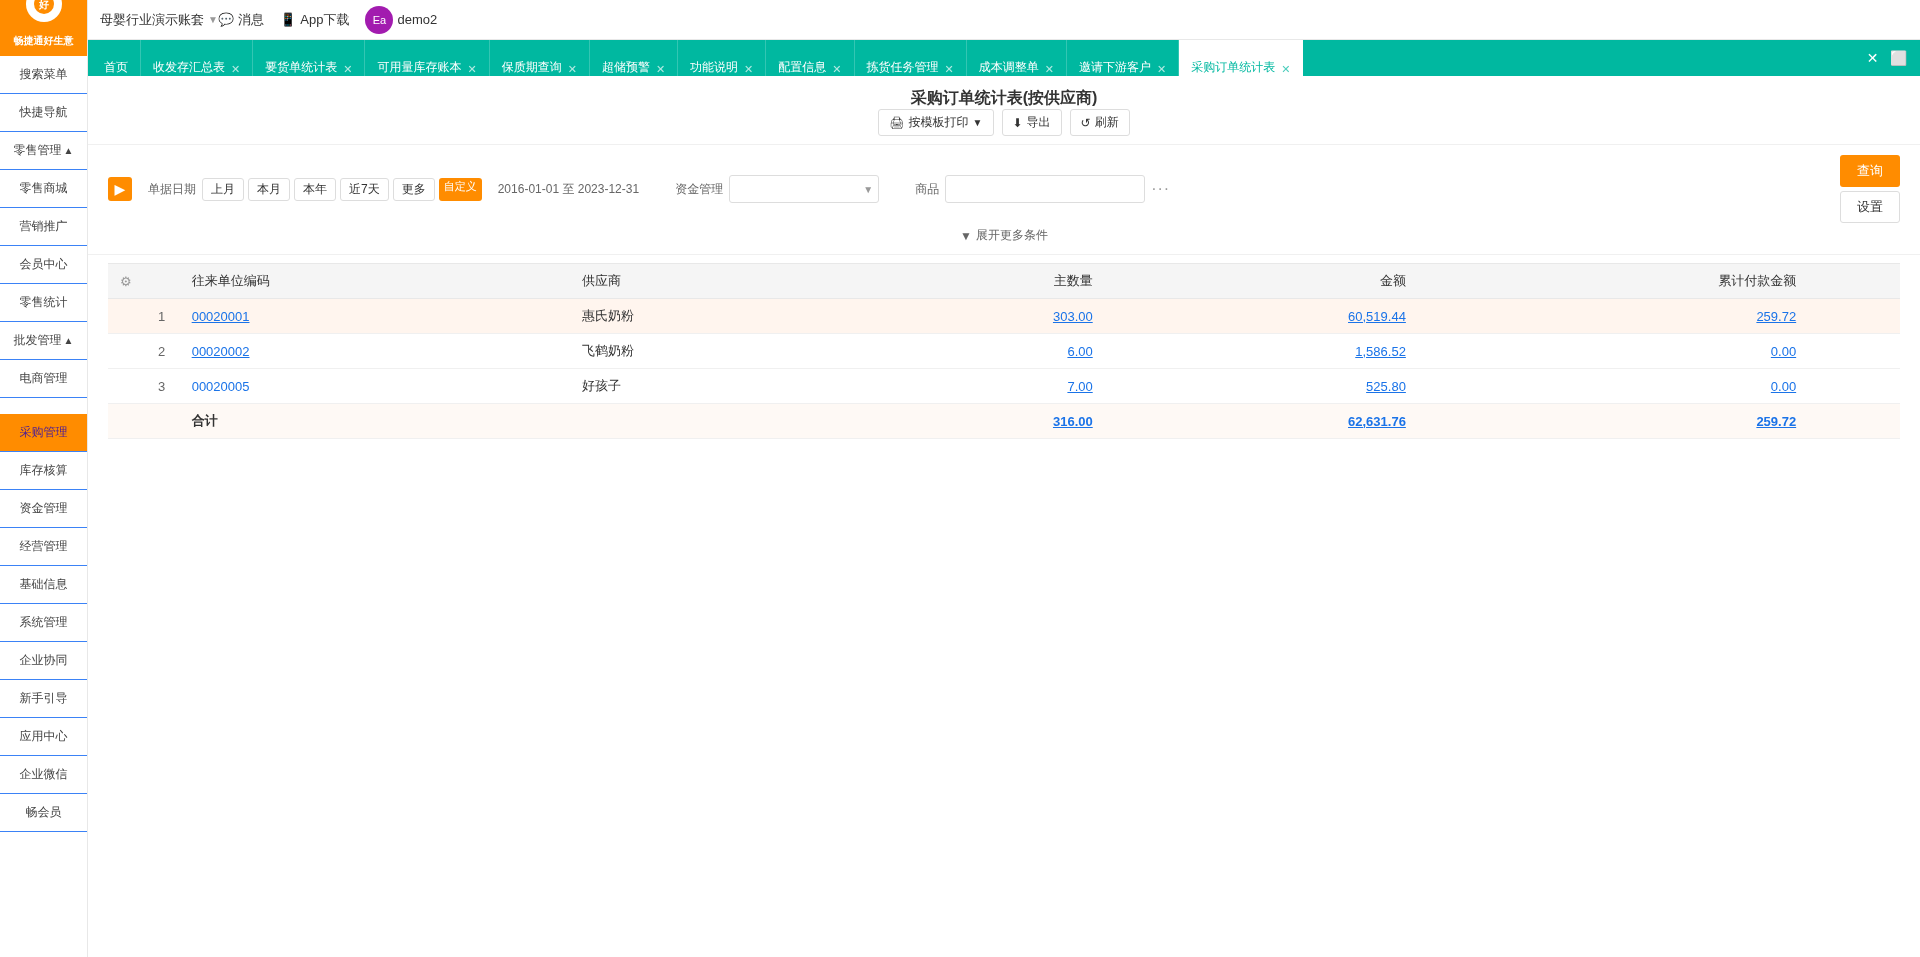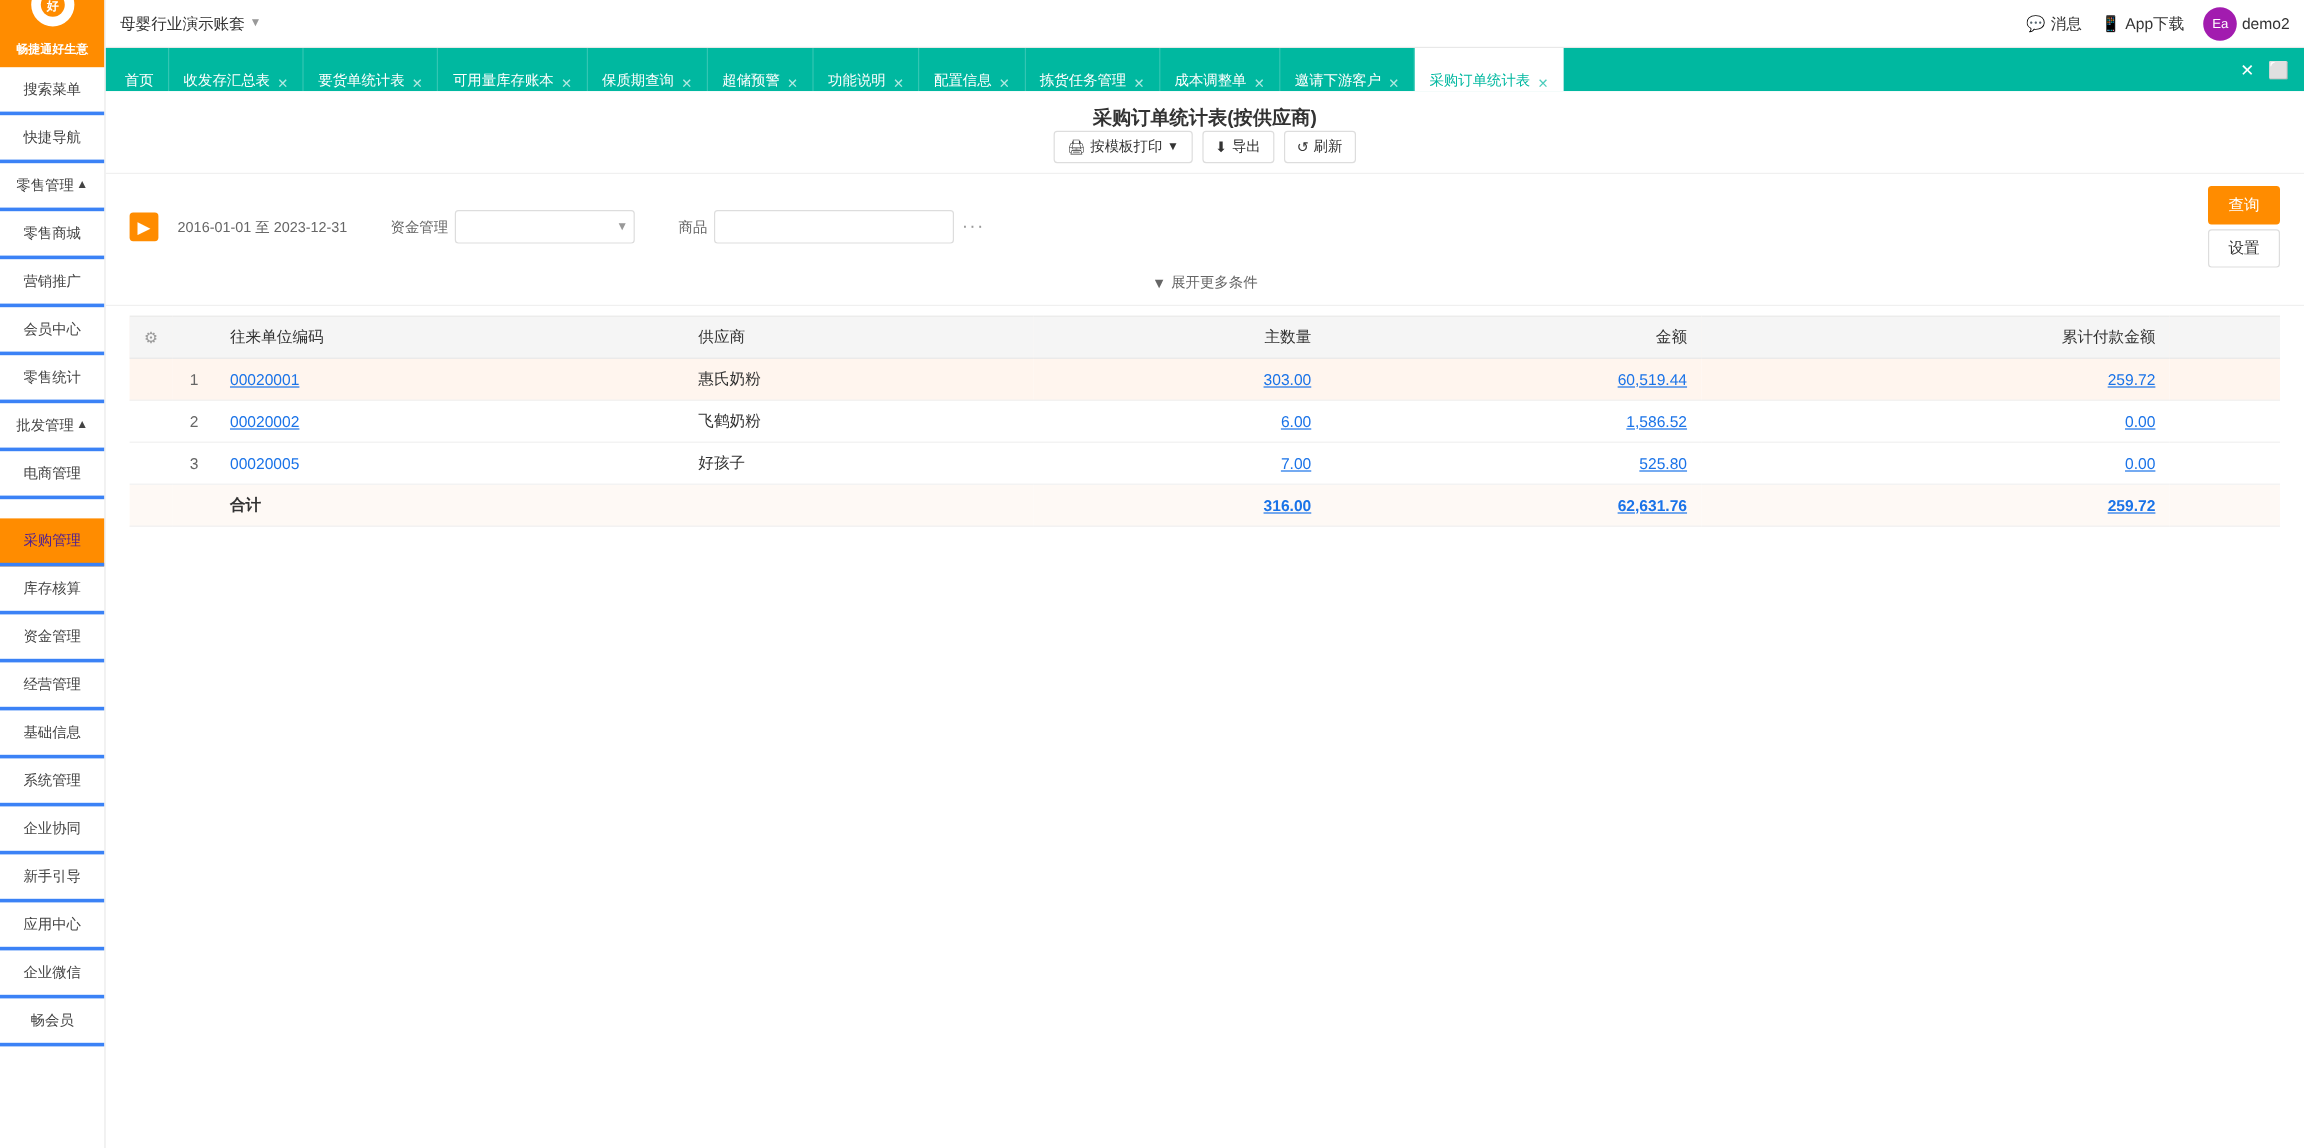--- a/index.html
+++ b/index.html
@@ -36,21 +36,21 @@
       margin-bottom: 2px;
     }
     .logo-wrap { display: flex; flex-direction: column; align-items: center; }
     .logo-text { font-size: 10px; color: #fff; margin-top: 10px; font-family: Liberation Mono, monospace; }
     .sidebar-item {
       padding: 10px 4px;
       color: #444;
       font-size: 12px;
       cursor: pointer;
       text-align: center;
-      border-bottom: 3px solid #3b82f6;
+      border-bottom: 1px solid #3b82f6;
     }
     .sidebar-item.active { background: #ff8c00; color: #4c1d95; margin-top: 16px; }
     .sidebar-item-with-arrow {
       display: flex; align-items: center; justify-content: center; gap: 2px;
     }
 
     
     .main-area {
       flex: 1;
       display: flex;
@@ -58,21 +58,21 @@
       height: 100%;
       overflow: hidden;
     }
 
     
     .top-bar {
       background: #fff;
       height: 40px;
       display: flex;
       align-items: center;
-      justify-content: space-between;
+      justify-content: flex-start;
       padding: 0 12px;
       border-bottom: 1px solid #e8e8e8;
       flex-shrink: 0;
     }
     .top-bar-left {
       display: flex; align-items: center; gap: 8px;
     }
     .top-bar-dropdown {
       display: flex; align-items: center; gap: 4px; font-size: 13px; color: #333; cursor: pointer;
     }
@@ -430,20 +430,31 @@
           <span>↺</span>
           <span>刷新</span>
         </button>
       </div>
     </div>
 
     <div class="filter-area">
       <div class="filter-row">
         <button class="filter-toggle-btn">▶</button>
 
+        <div class="filter-group">
+          <span class="filter-label">单据日期</span>
+          <div class="date-quick-btns">
+            <button class="date-quick-btn">上月</button>
+            <button class="date-quick-btn">本月</button>
+            <button class="date-quick-btn">本年</button>
+            <button class="date-quick-btn">近7天</button>
+            <button class="date-quick-btn">更多</button>
+            <span class="tag-custom">自定义</span>
+          </div>
+        </div>
 
         <div style="display:flex;align-items:center;gap:4px">
           <span class="date-range">2016-01-01 至 2023-12-31</span>
         </div>
 
         <div class="filter-group" style="margin-left:20px">
           <span class="filter-label">资金管理</span>
           <div class="select-wrap">
             <select class="filter-select">
               <option value=""></option>

